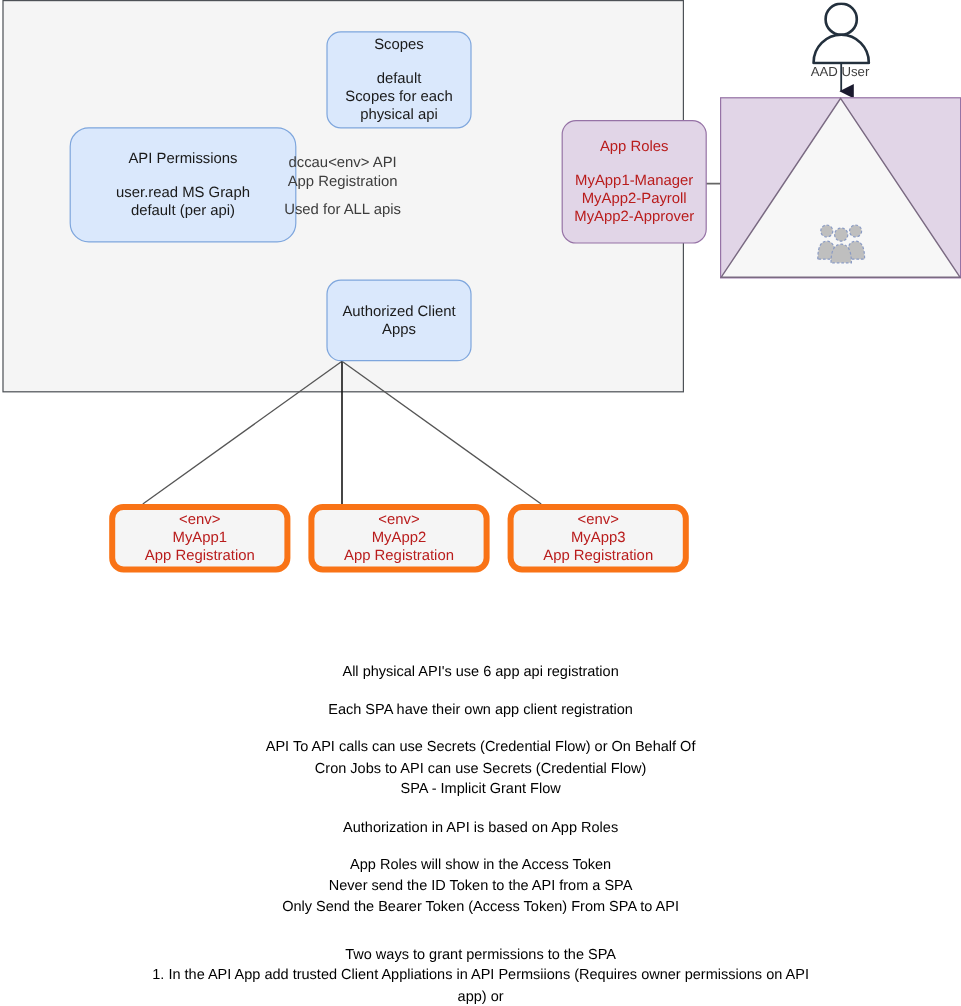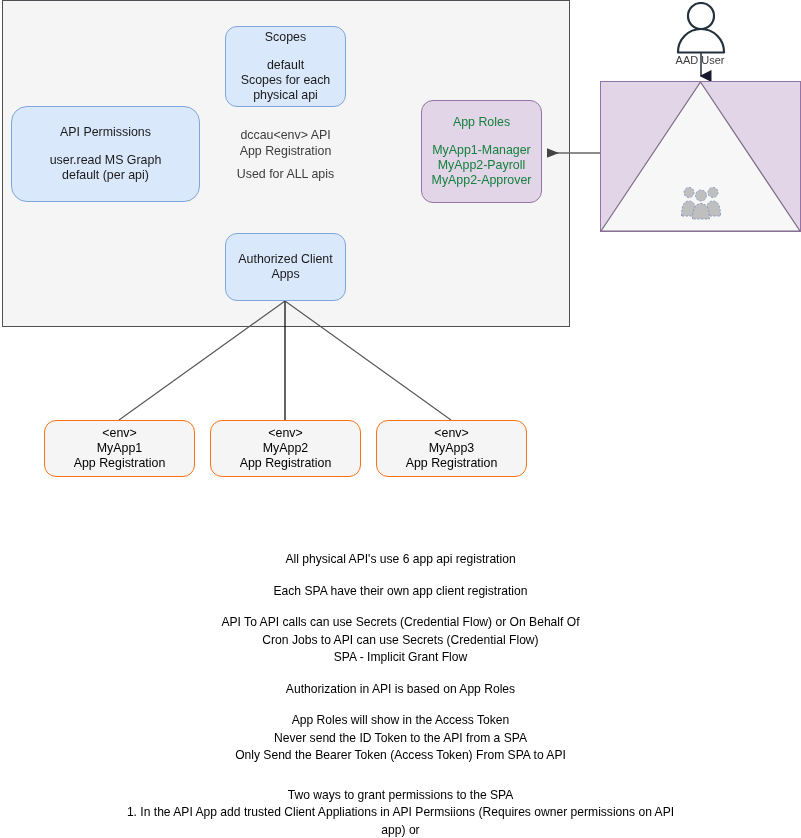--- a/index.html
+++ b/index.html
@@ -34,35 +34,36 @@
   .node {
     box-sizing: border-box;
     border-radius: 12px;
     display: flex;
     flex-direction: column;
     align-items: center;
     justify-content: center;
     text-align: center;
     line-height: 1.22;
     font-size: 12.4px;
+    margin-left: 47px;
   }
   .node-blue {
     background: #dae8fc;
     border: 1px solid #7ea6dd;
     color: #1a1a1a;
   }
   .node-purple {
     background: #e1d5e7;
     border: 1px solid #9673a6;
-    color: #15803d;
+    color: #b91c1c;
   }
   .node-gray {
     background: #f5f5f5;
-    border: 1px solid #f97316;
-    color: #000000;
+    border: 5px solid #f97316;
+    color: #b91c1c;
   }
   .node .title { margin-bottom: 0px; }
   .node .gap { height: 13px; }
   .node .line { white-space: nowrap; }
 
   #api-permissions { left: 11px; top: 106px; width: 189px; height: 96px; border-radius: 16px; }
   #scopes        { left: 225px; top: 26px;  width: 121px; height: 81px; }
   #app-roles     { left: 421px; top: 100px; width: 121px; height: 103px; }
   #authorized-client-apps { left: 225px; top: 233px; width: 121px; height: 68px; }
 

